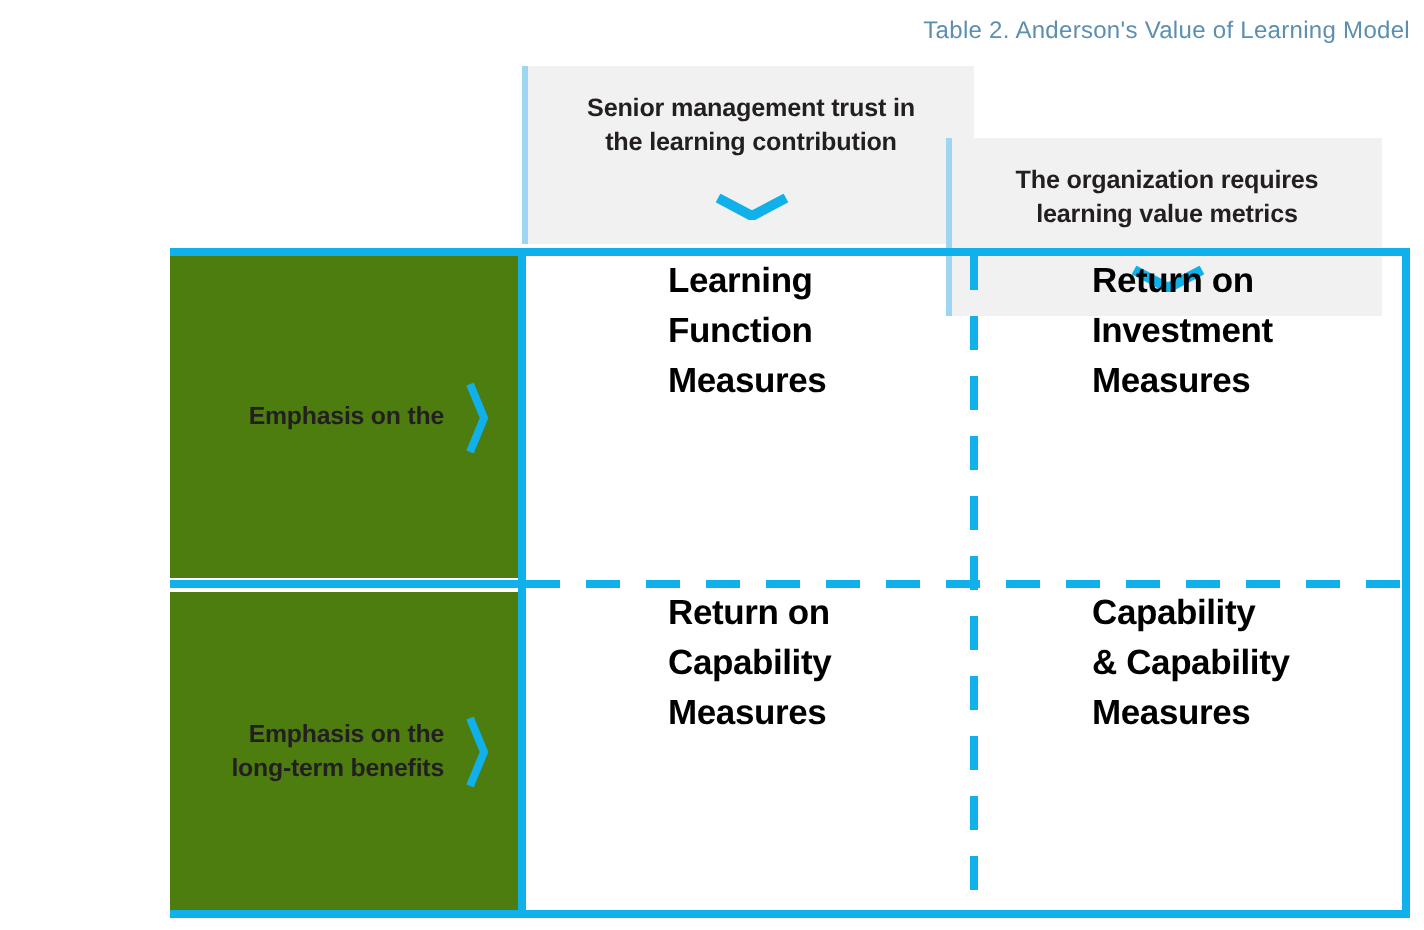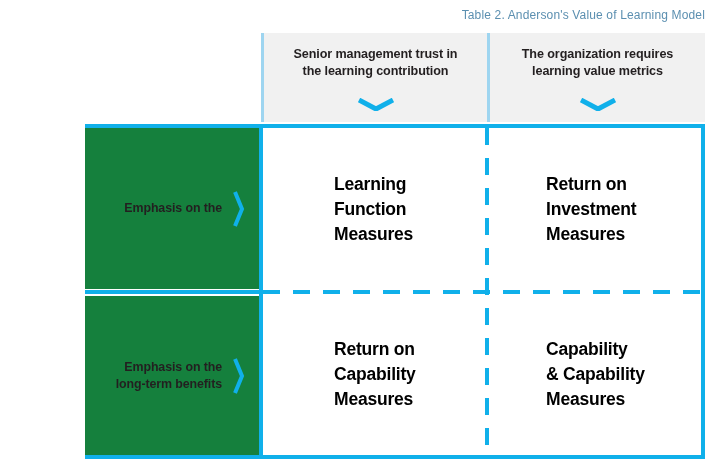--- a/index.html
+++ b/index.html
@@ -38,21 +38,21 @@
     background: #f1f1f1;
     border-left: 3px solid #9ed5f0;
     box-sizing: border-box;
     display: flex;
     flex-direction: column;
     align-items: center;
     justify-content: flex-start;
     padding-top: 13px;
   }
   .col-head.c1 { left: 261px; width: 226px; }
-  .col-head.c2 { left: 487px; width: 218px; }
+  .col-head.c2 { left: 473px; width: 218px; margin-top: 36px; }
 
   .col-head-text {
     font-size: 12.6px;
     font-weight: bold;
     line-height: 17px;
     color: #231f20;
     text-align: center;
     letter-spacing: -0.1px;
   }
 
@@ -60,21 +60,21 @@
     margin-top: 17px;
     width: 36px;
     height: 13px;
   }
 
   
   .row-head {
     position: absolute;
     left: 85px;
     width: 176px;
-    background: #15803d;
+    background: #4d7c0f;
     display: flex;
     align-items: center;
     justify-content: flex-end;
     box-sizing: border-box;
     padding-right: 8px;
   }
   .row-head.r1 { top: 128px; height: 161px; }
   .row-head.r2 { top: 296px; height: 159px; }
 
   .row-head-text {
@@ -128,21 +128,20 @@
     background-image: repeating-linear-gradient(
       to bottom,
       #10b0ea 0px, #10b0ea 17px,
       rgba(0,0,0,0) 17px, rgba(0,0,0,0) 30px);
   }
 
   
   .cell {
     position: absolute;
     display: flex;
-    align-items: center;
     box-sizing: border-box;
   }
   .cell-text {
     font-size: 17.5px;
     font-weight: bold;
     line-height: 25px;
     color: #000000;
     letter-spacing: -0.2px;
   }
   #cell-q1 { left: 263px; top: 128px; width: 222px; height: 162px; padding-left: 71px; }

